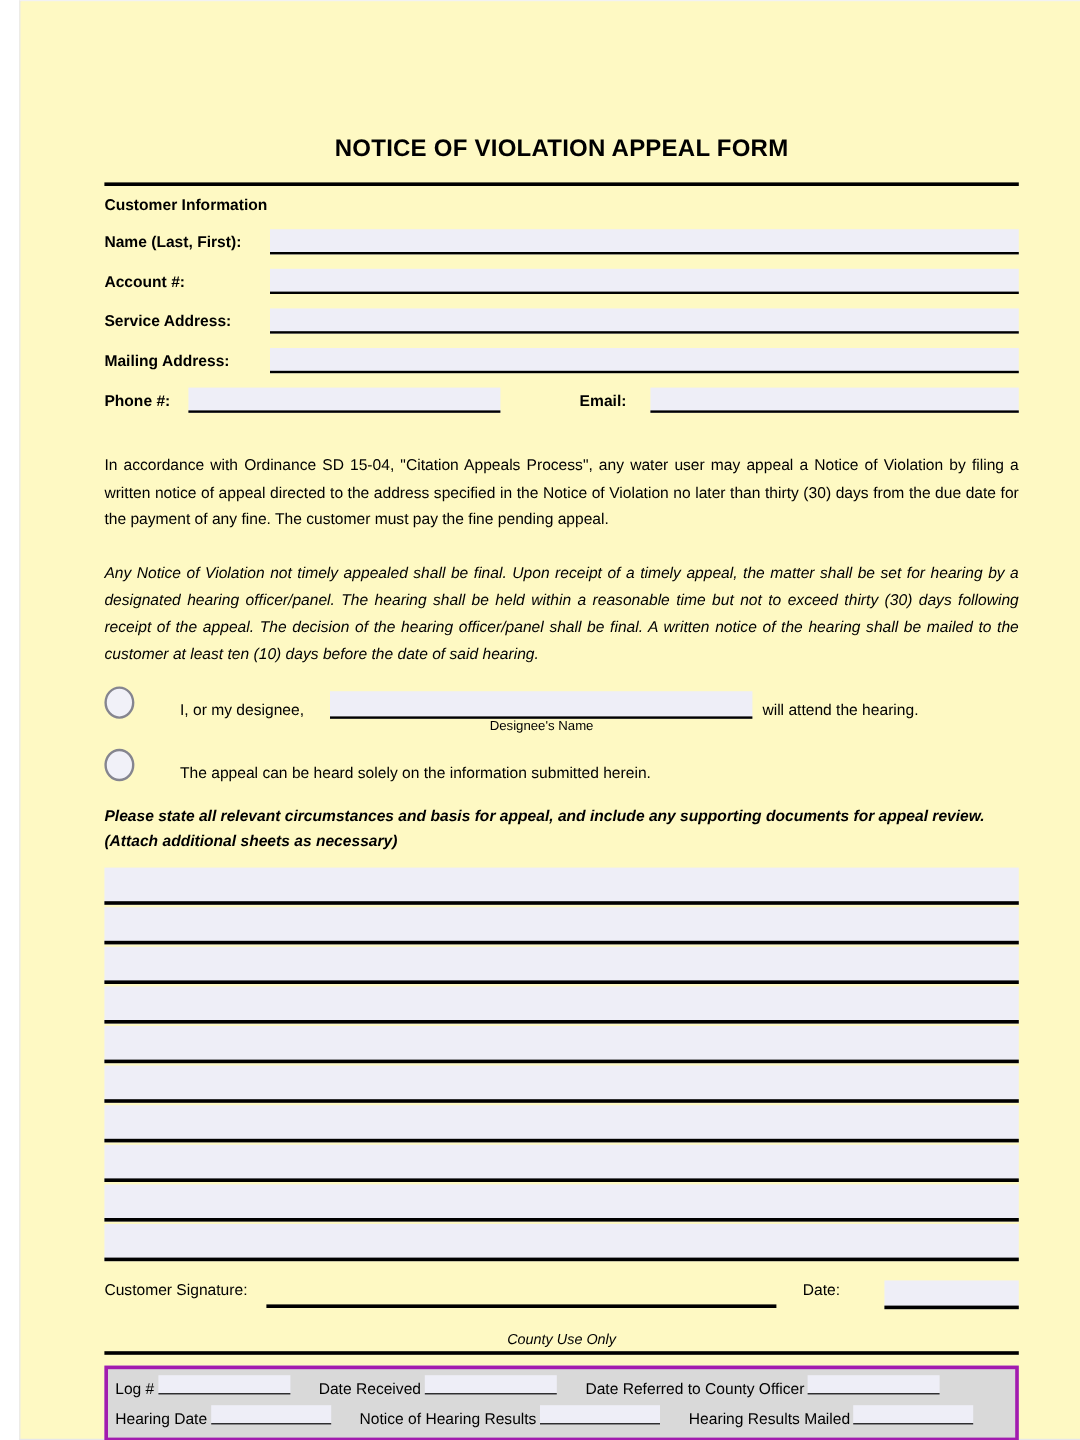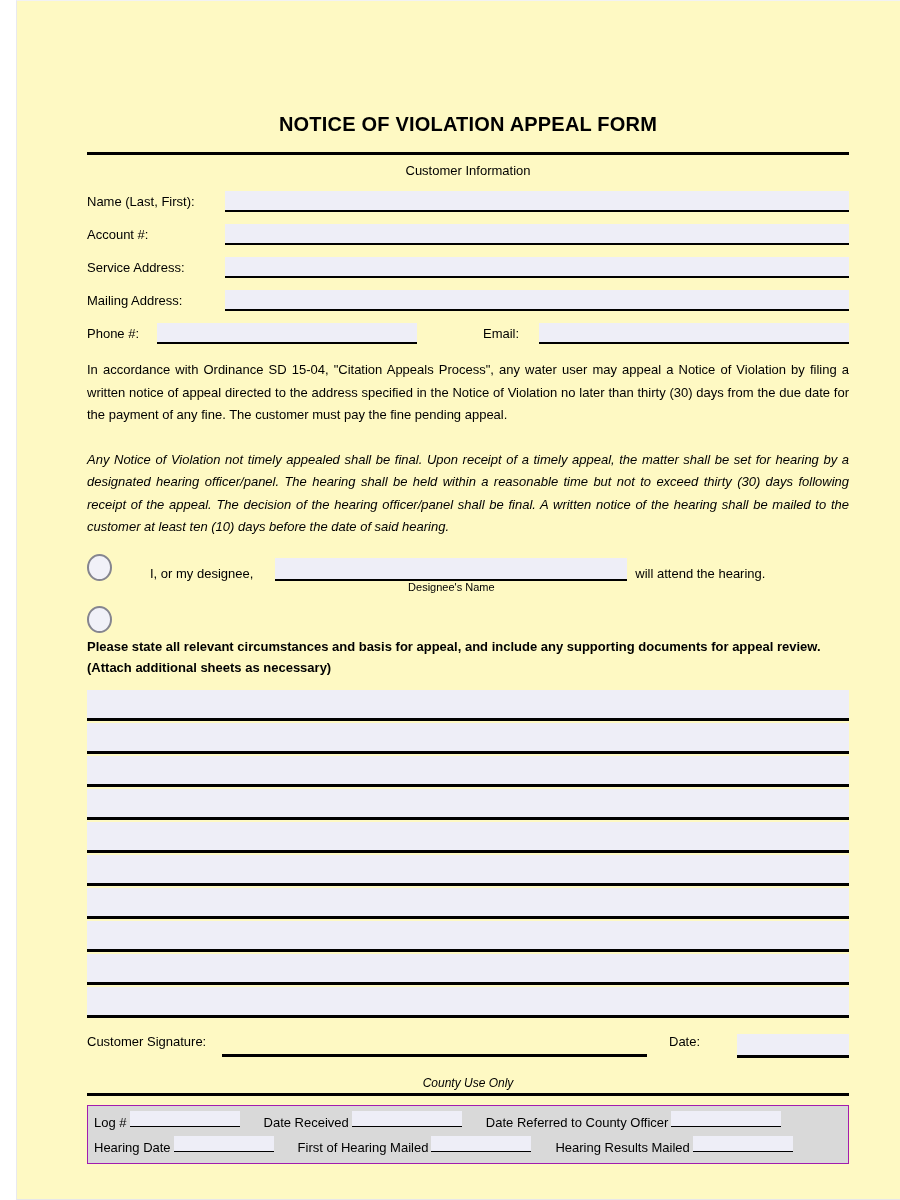--- a/index.html
+++ b/index.html
@@ -46,39 +46,40 @@
     margin-bottom: 0;
     line-height: 26px;
   }
 
   .rule-heavy {
     border-top: 3px solid #000;
     margin-top: 15px;
   }
 
   .section-title {
-    text-align: center;
-    font-size: 13px;
-    font-weight: normal;
+    text-align: left;
+    font-size: 13px;
+    font-weight: bold;
     margin-top: 8px;
     margin-bottom: 10px;
   }
 
   
   .field-row {
     display: flex;
     align-items: flex-end;
     margin-bottom: 9px;
     height: 24px;
   }
   .field-label {
     font-size: 13px;
     line-height: 16px;
     padding-bottom: 2px;
     white-space: nowrap;
+    font-weight: bold;
   }
   .field-box {
     background: #eeeef7;
     border-bottom: 2.5px solid #000;
     height: 21px;
     box-sizing: border-box;
   }
   .lbl-w {
     width: 138px;
     flex: 0 0 138px;
@@ -98,21 +99,21 @@
   .email-label { flex: 0 0 0; font-size: 13px; padding-bottom: 2px; padding-left: 66px; white-space: nowrap; }
   .email-box   { flex: 1 1 auto; margin-left: 20px; }
 
   
   .para {
     font-size: 13px;
     line-height: 22.5px;
     text-align: justify;
     margin: 0;
   }
-  .para.p1 { margin-top: 15px; }
+  .para.p1 { margin-top: 33px; }
   .para.p2 { margin-top: 22px; font-style: italic; }
 
   
   .options {
     margin-top: 12px;
   }
   .opt-row {
     display: flex;
     align-items: flex-end;
     min-height: 30px;
@@ -151,24 +152,25 @@
   }
   .opt-tail {
     font-size: 13px;
     padding-left: 8px;
     white-space: nowrap;
   }
   .opt-row-2 { margin-top: 22px; }
 
   
   .instructions {
-    margin-top: 3px;
+    margin-top: 18px;
     font-size: 13px;
     font-weight: bold;
     line-height: 21px;
+    font-style: italic;
   }
 
   
   .lines {
     margin-top: 12px;
   }
   .write-line {
     background: #eeeef7;
     border-bottom: 3px solid #000;
     height: 28px;
@@ -193,21 +195,21 @@
     font-style: italic;
     font-size: 12px;
     margin-top: 18px;
   }
   .rule-county {
     border-top: 3px solid #000;
     margin-top: 3px;
   }
   .county-box {
     margin-top: 9px;
-    border: 1px solid #a21caf;
+    border: 3px solid #a21caf;
     background: #d9d9d9;
     padding: 5px 6px 6px 6px;
   }
   .county-line {
     display: flex;
     align-items: baseline;
     font-size: 13px;
     line-height: 19px;
     white-space: nowrap;
   }
@@ -276,20 +278,21 @@
         <div class="opt-text">I, or my designee,</div>
         <div class="designee-wrap">
           <div class="designee-box"></div>
           <div class="designee-caption">Designee's Name</div>
         </div>
         <div class="opt-tail">will attend the hearing.</div>
       </div>
 
       <div class="opt-row opt-row-2">
         <div class="oval"></div>
+        <div class="opt-text">The appeal can be heard solely on the information submitted herein.</div>
       </div>
 
     </div>
 
     <div class="instructions">
       <div>Please state all relevant circumstances and basis for appeal, and include any supporting documents for appeal review.</div>
       <div>(Attach additional sheets as necessary)</div>
     </div>
 
     <div class="lines">
@@ -325,21 +328,21 @@
         <span class="cu-blank w110"></span>
         <span class="cu-gap"></span>
         <span class="cu-label">Date Referred to County Officer</span>
         <span class="cu-blank w110"></span>
       </div>
 
       <div class="county-line">
         <span class="cu-label">Hearing Date</span>
         <span class="cu-blank w100"></span>
         <span class="cu-gap"></span>
-        <span class="cu-label">First of Hearing Mailed</span>
+        <span class="cu-label">Notice of Hearing Results</span>
         <span class="cu-blank w100"></span>
         <span class="cu-gap"></span>
         <span class="cu-label">Hearing Results Mailed</span>
         <span class="cu-blank w100"></span>
       </div>
 
     </div>
 
   </div>
 </div>

